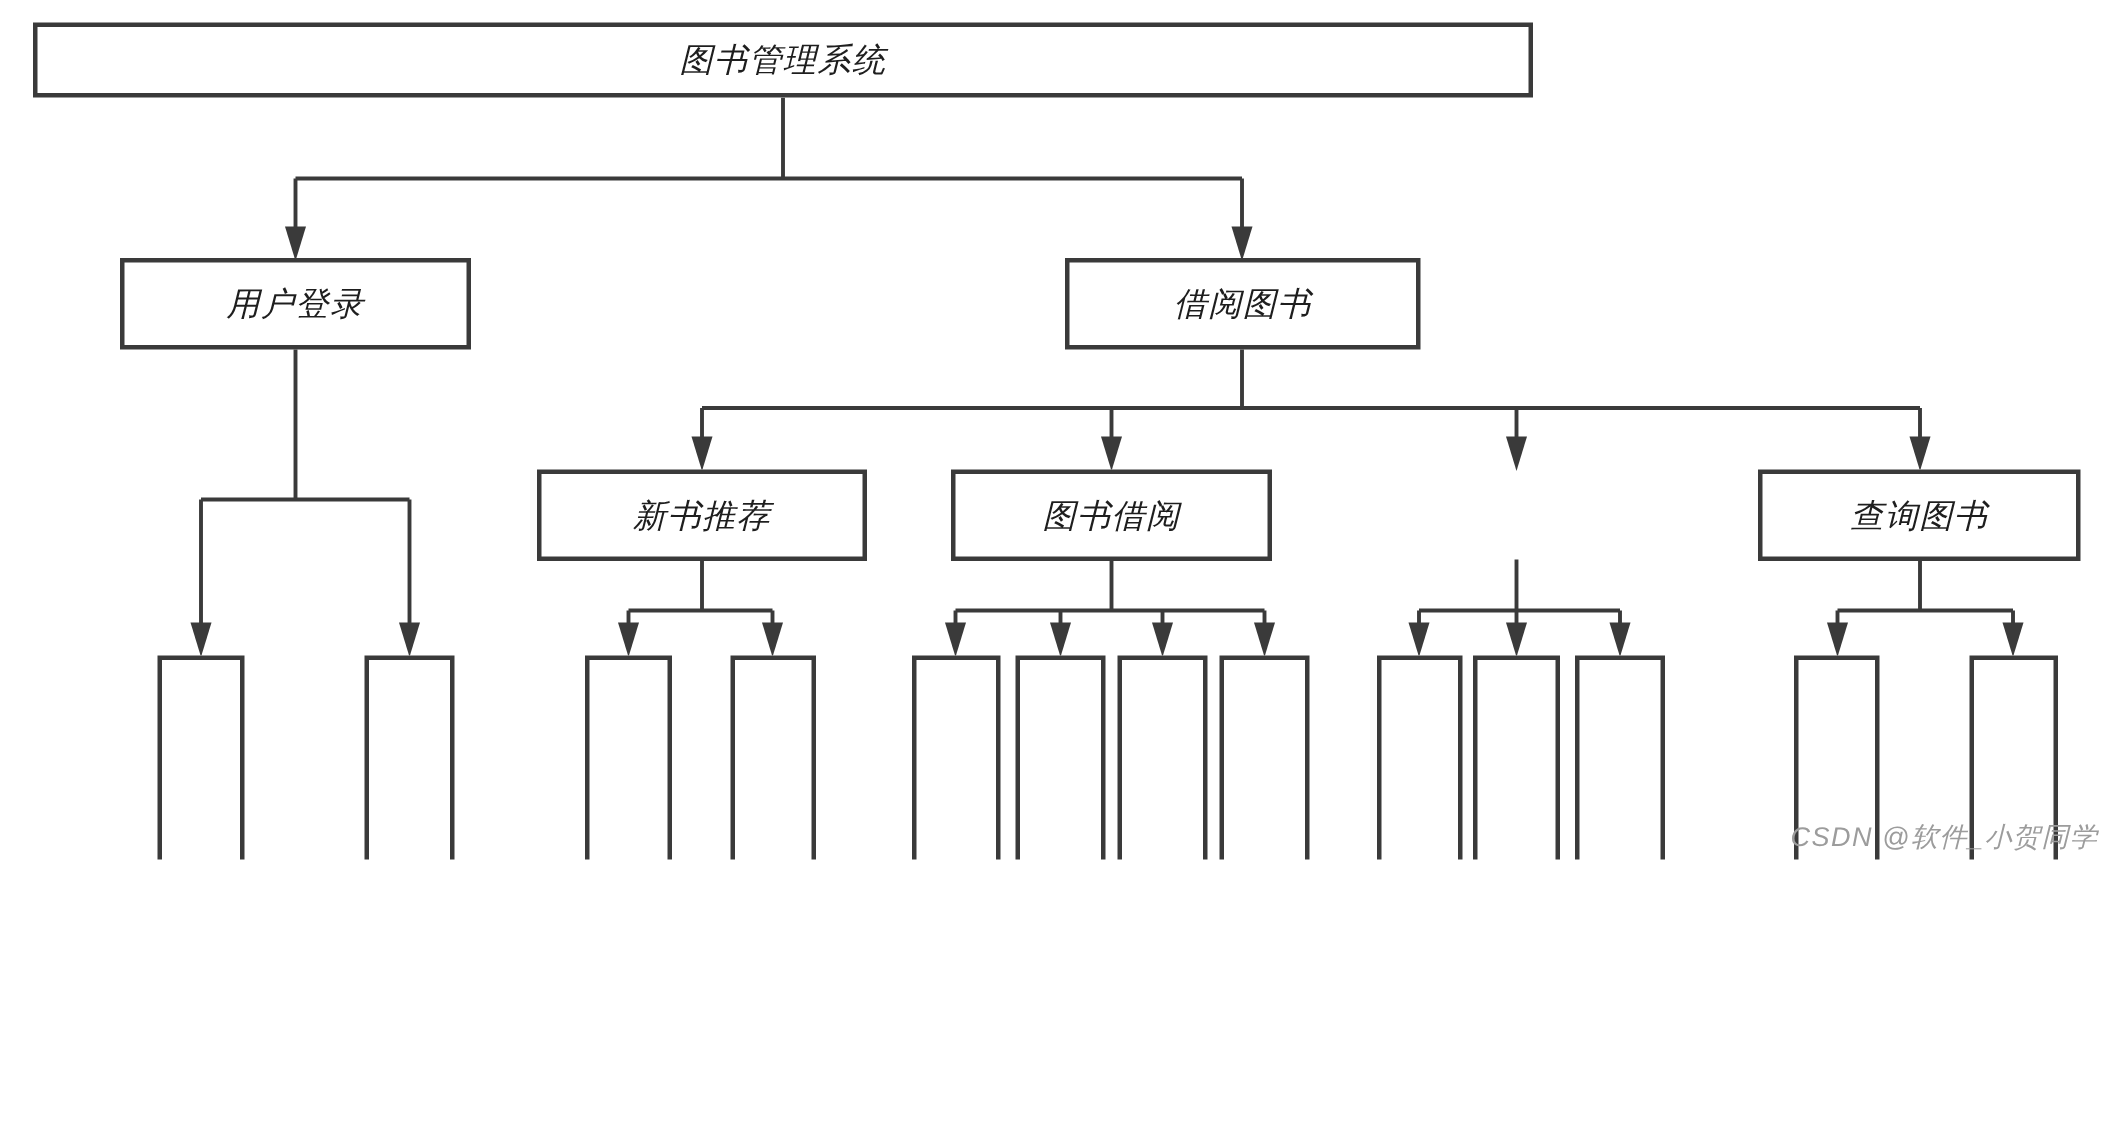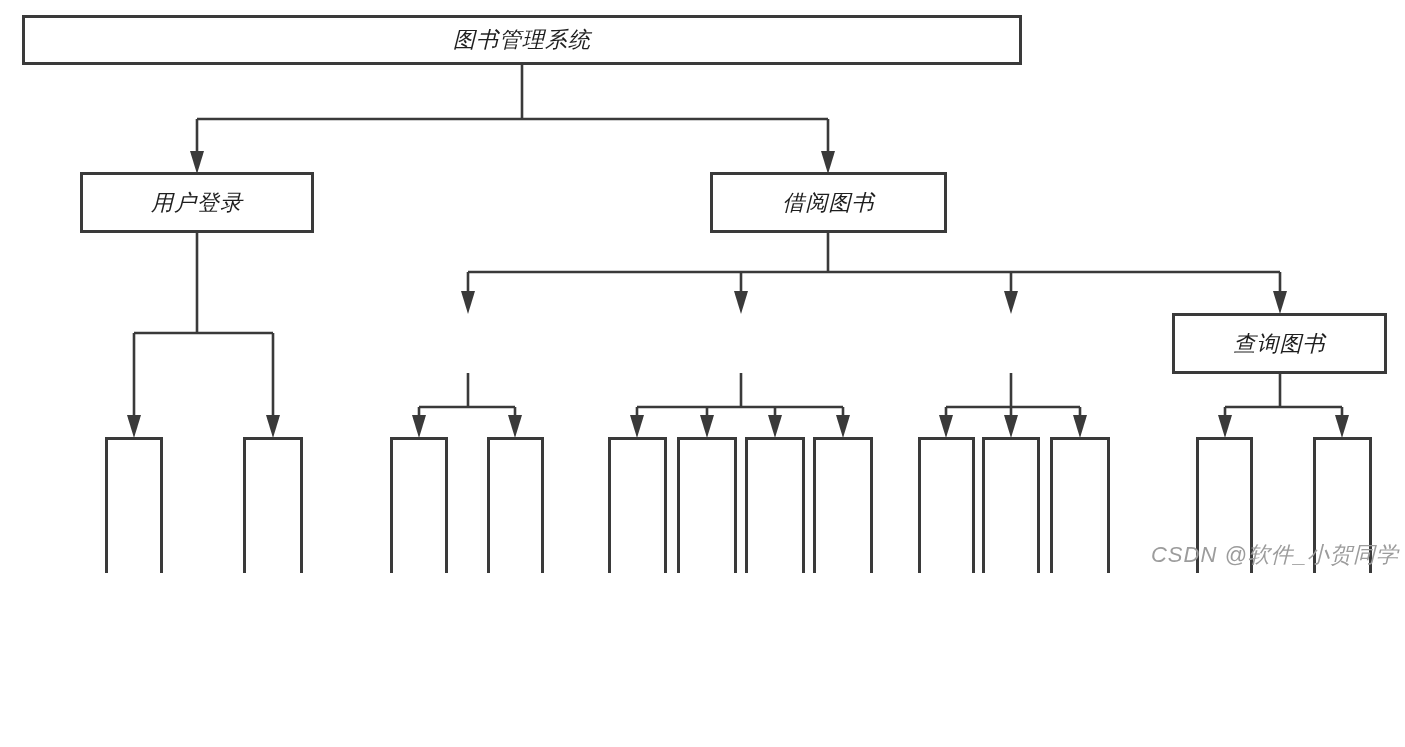--- a/index.html
+++ b/index.html
@@ -39,21 +39,21 @@
     text-orientation:mixed;
     font-size:27px;
     line-height:1.05;
     letter-spacing:4px;
     color:var(--text);
   }
   .watermark{
     position:absolute;
     right:6px;
     bottom:3px;
-    font-size:22px;
+    font-size:18px;
     letter-spacing:1px;
     color:var(--watermark_color);
     z-index:10;
     white-space:nowrap;
     margin-top:40px;
   }
 </style>
 </head>
 <body>
 
@@ -119,20 +119,22 @@
     <path d="M1342,407 V416"></path>
     <polygon points="1218,415 1232,415 1225,438"></polygon>
     <polygon points="1335,415 1349,415 1342,438"></polygon>
   </svg>
 
   <div class="box h" style="left:22px;top:15px;width:1000px;height:50px">图书管理系统</div>
 
   <div class="box h" style="left:80px;top:172px;width:234px;height:61px">用户登录</div>
   <div class="box h" style="left:710px;top:172px;width:237px;height:61px">借阅图书</div>
 
+  <div class="box h" style="left:358px;top:313px;width:220px;height:61px">新书推荐</div>
+  <div class="box h" style="left:634px;top:313px;width:214px;height:61px">图书借阅</div>
   <div class="box h" style="left:1172px;top:313px;width:215px;height:61px">查询图书</div>
 
   <div class="box v" style="left:105px;top:437px;width:58px;height:297px">
     <span>用户登录</span>
   </div>
   <div class="box v" style="left:243px;top:437px;width:60px;height:297px">
     <span>注销登录</span>
   </div>
 
   <div class="box v" style="left:390px;top:437px;width:58px;height:297px">

